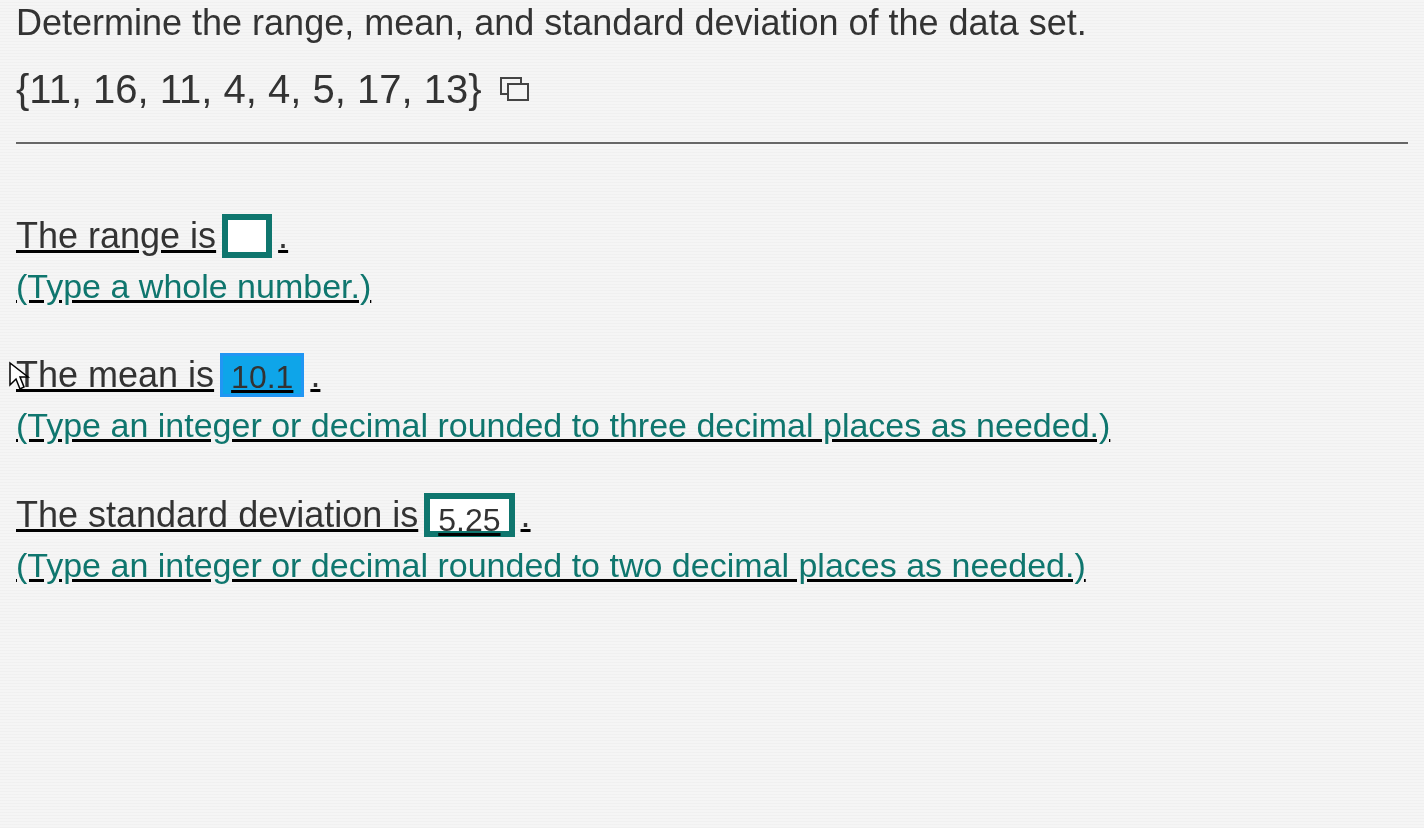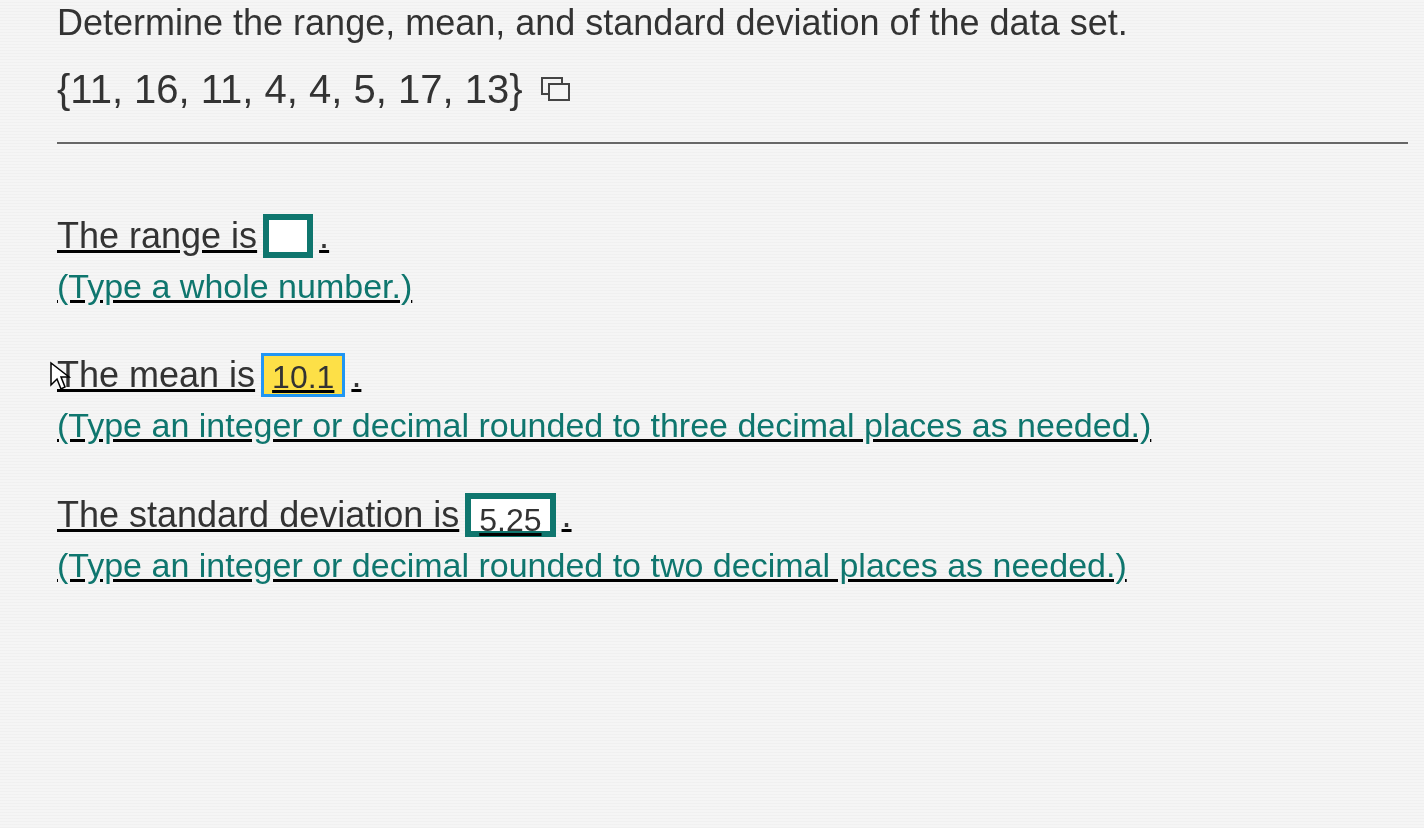--- a/index.html
+++ b/index.html
@@ -12,21 +12,20 @@
       background: #f5f5f5;
       background-image: 
         repeating-linear-gradient(0deg, rgba(0,0,0,0.02) 0px, rgba(0,0,0,0.02) 1px, transparent 1px, transparent 3px);
       width: 1424px;
       height: 828px;
       padding: 0;
       overflow: hidden;
     }
     .container {
       padding: 0 16px;
-      margin-left: 41px;
     }
     .question-section {
       padding-bottom: 30px;
       border-bottom: 2px solid #666;
       margin-bottom: 50px;
     }
     .question-line1 {
       font-size: 36px;
       color: #333;
       margin-bottom: 20px;
@@ -80,21 +79,21 @@
       vertical-align: middle;
       font-family: Arial, Helvetica, sans-serif;
       line-height: 38px;
       text-align: left;
     }
     .input-box.empty {
       width: 50px;
     }
     .input-box.active {
       border: 3px solid #2196F3;
-      background: #fde047;
+      background: #0ea5e9;
     }
     .input-box.filled {
       background: #fff;
     }
     .cursor-arrow {
       position: absolute;
       margin-left: -8px;
       margin-top: 8px;
     }
   </style>

